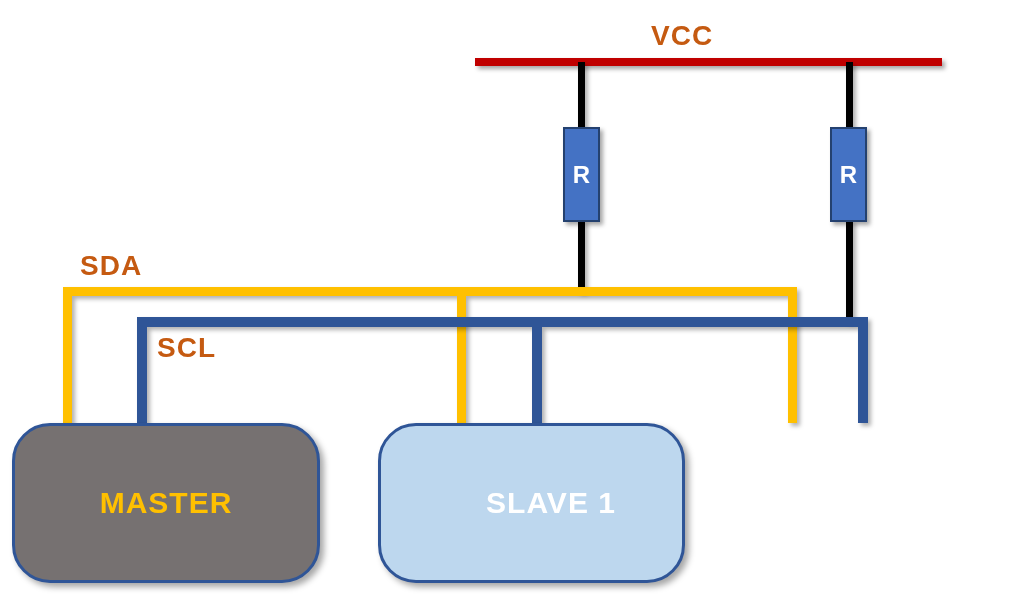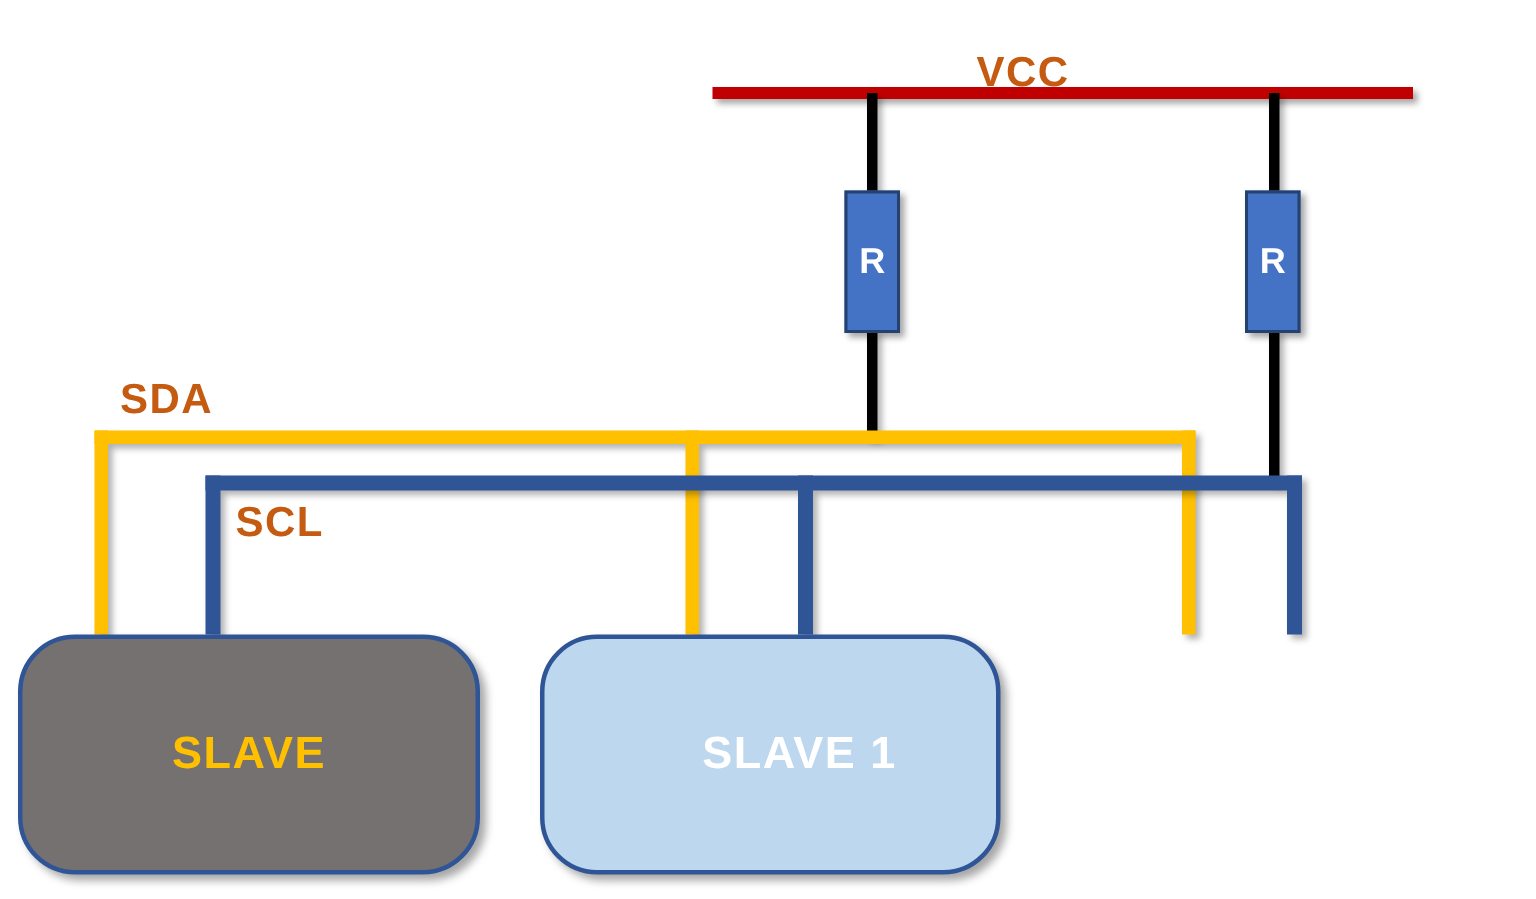--- a/index.html
+++ b/index.html
@@ -94,34 +94,34 @@
     filter: drop-shadow(4px 4px 3px rgba(0,0,0,0.35));
     z-index: 5;
   }
   .device span {
     font-weight: bold;
     font-size: 30px;
     letter-spacing: 1px;
   }
   .master { left: 12px;  width: 308px; background: var(--master-fill); border-color: var(--master-border); }
   .master span { color: var(--master-text); }
-  .slave1 { left: 360px; width: 307px; background: var(--slave-fill); padding-left: 39px; }
+  .slave1 { left: 378px; width: 307px; background: var(--slave-fill); padding-left: 39px; }
   .slave2 { left: 702px; width: 308px; background: var(--slave-fill); }
   .slave1 span, .slave2 span { color: var(--slave-text); }
 
   
   .wire-label {
     position: absolute;
     color: var(--label-orange);
     font-weight: bold;
     font-size: 28px;
     z-index: 6;
     letter-spacing: 1px;
   }
-  .vcc-label { left: 651px; top: 20px; margin-top: 12px; }
+  .vcc-label { left: 651px; top: 20px; }
   .sda-label { left: 80px;  top: 250px; }
   .scl-label { left: 157px; top: 332px; text-align: right; }
 </style>
 </head>
 <body>
 
 <div class="canvas">
 
   <div class="wire-label vcc-label">VCC</div>
   <div class="seg vcc-rail"></div>
@@ -150,19 +150,19 @@
   <div class="wire-label scl-label">SCL</div>
 
   <div class="resistor r1">
     <span>R</span>
   </div>
   <div class="resistor r2">
     <span>R</span>
   </div>
 
   <div class="device master">
-    <span>SLAVE</span>
+    <span>MASTER</span>
   </div>
   <div class="device slave1">
     <span>SLAVE 1</span>
   </div>
 
 </div>
 
 </body></html>

